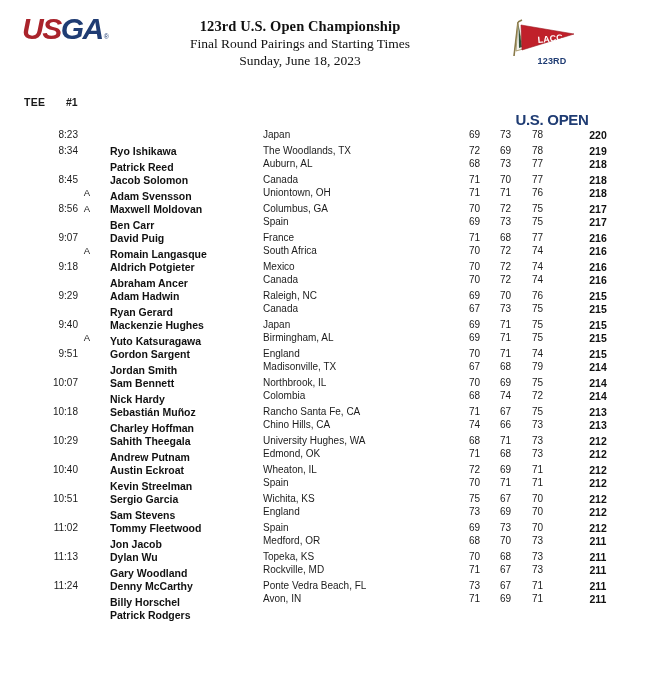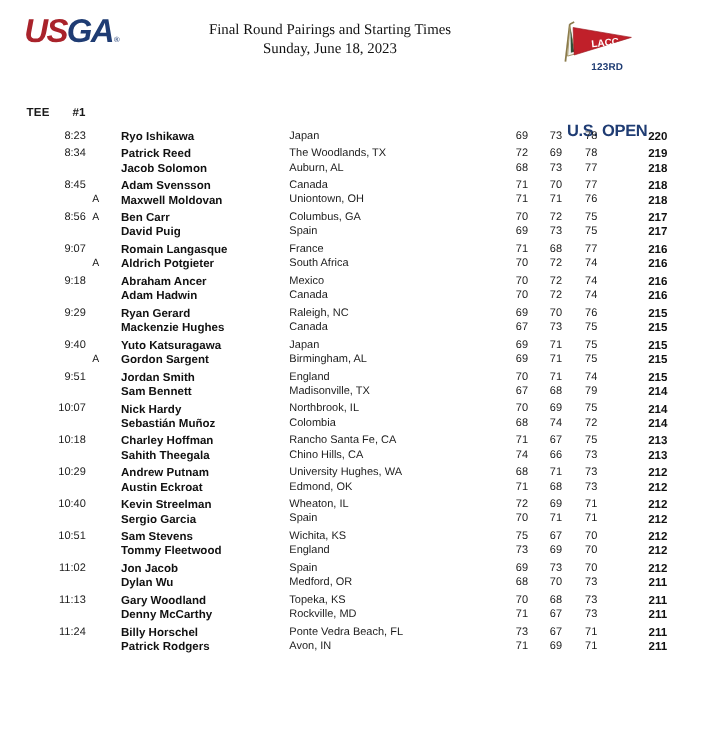--- a/index.html
+++ b/index.html
@@ -131,21 +131,21 @@
   }
   .col-head .tee-num {
     position: absolute;
     left: 66px;
     top: 0;
     font-size: 10.5px;
     font-weight: bold;
   }
 
   .rows {
-    margin-top: 9px;
+    margin-top: 20px;
   }
   .group {
     margin-bottom: 3px;
   }
   .row {
     position: relative;
     height: 13px;
     width: 650px;
   }
   .c-time {
@@ -162,21 +162,21 @@
     left: 82px;
     width: 10px;
     top: 0;
     text-align: center;
     font-size: 9.5px;
     color: #1b1b1b;
   }
   .c-name {
     position: absolute;
     left: 110px;
-    top: 0;
+    top: 16px;
     font-size: 10.5px;
     font-weight: bold;
     color: #111;
     white-space: nowrap;
   }
   .c-home {
     position: absolute;
     left: 263px;
     top: 0;
     font-size: 10px;
@@ -226,20 +226,21 @@
 
 <div class="header">
 
   <div class="usga-logo">
     <span class="usga-text">
       <span class="usga-s">US</span><span class="usga-g">GA</span><span class="usga-reg">®</span>
     </span>
   </div>
 
   <div class="title-block">
+    <div class="title-line1">123rd U.S. Open Championship</div>
     <div class="title-line3">Final Round Pairings and Starting Times</div>
     <div class="title-line4">Sunday, June 18, 2023</div>
   </div>
 
   <div class="lacc-logo">
     <div class="lacc-flag-wrap">
       <svg class="lacc-svg" width="110" height="44" viewBox="0 0 110 44" xmlns="http://www.w3.org/2000/svg">
 
         <path d="M26 6 L22 40" stroke="#8a7a4a" stroke-width="1.6" fill="none"></path>
         <path d="M26 6 L30 4" stroke="#8a7a4a" stroke-width="1.4" fill="none"></path>

